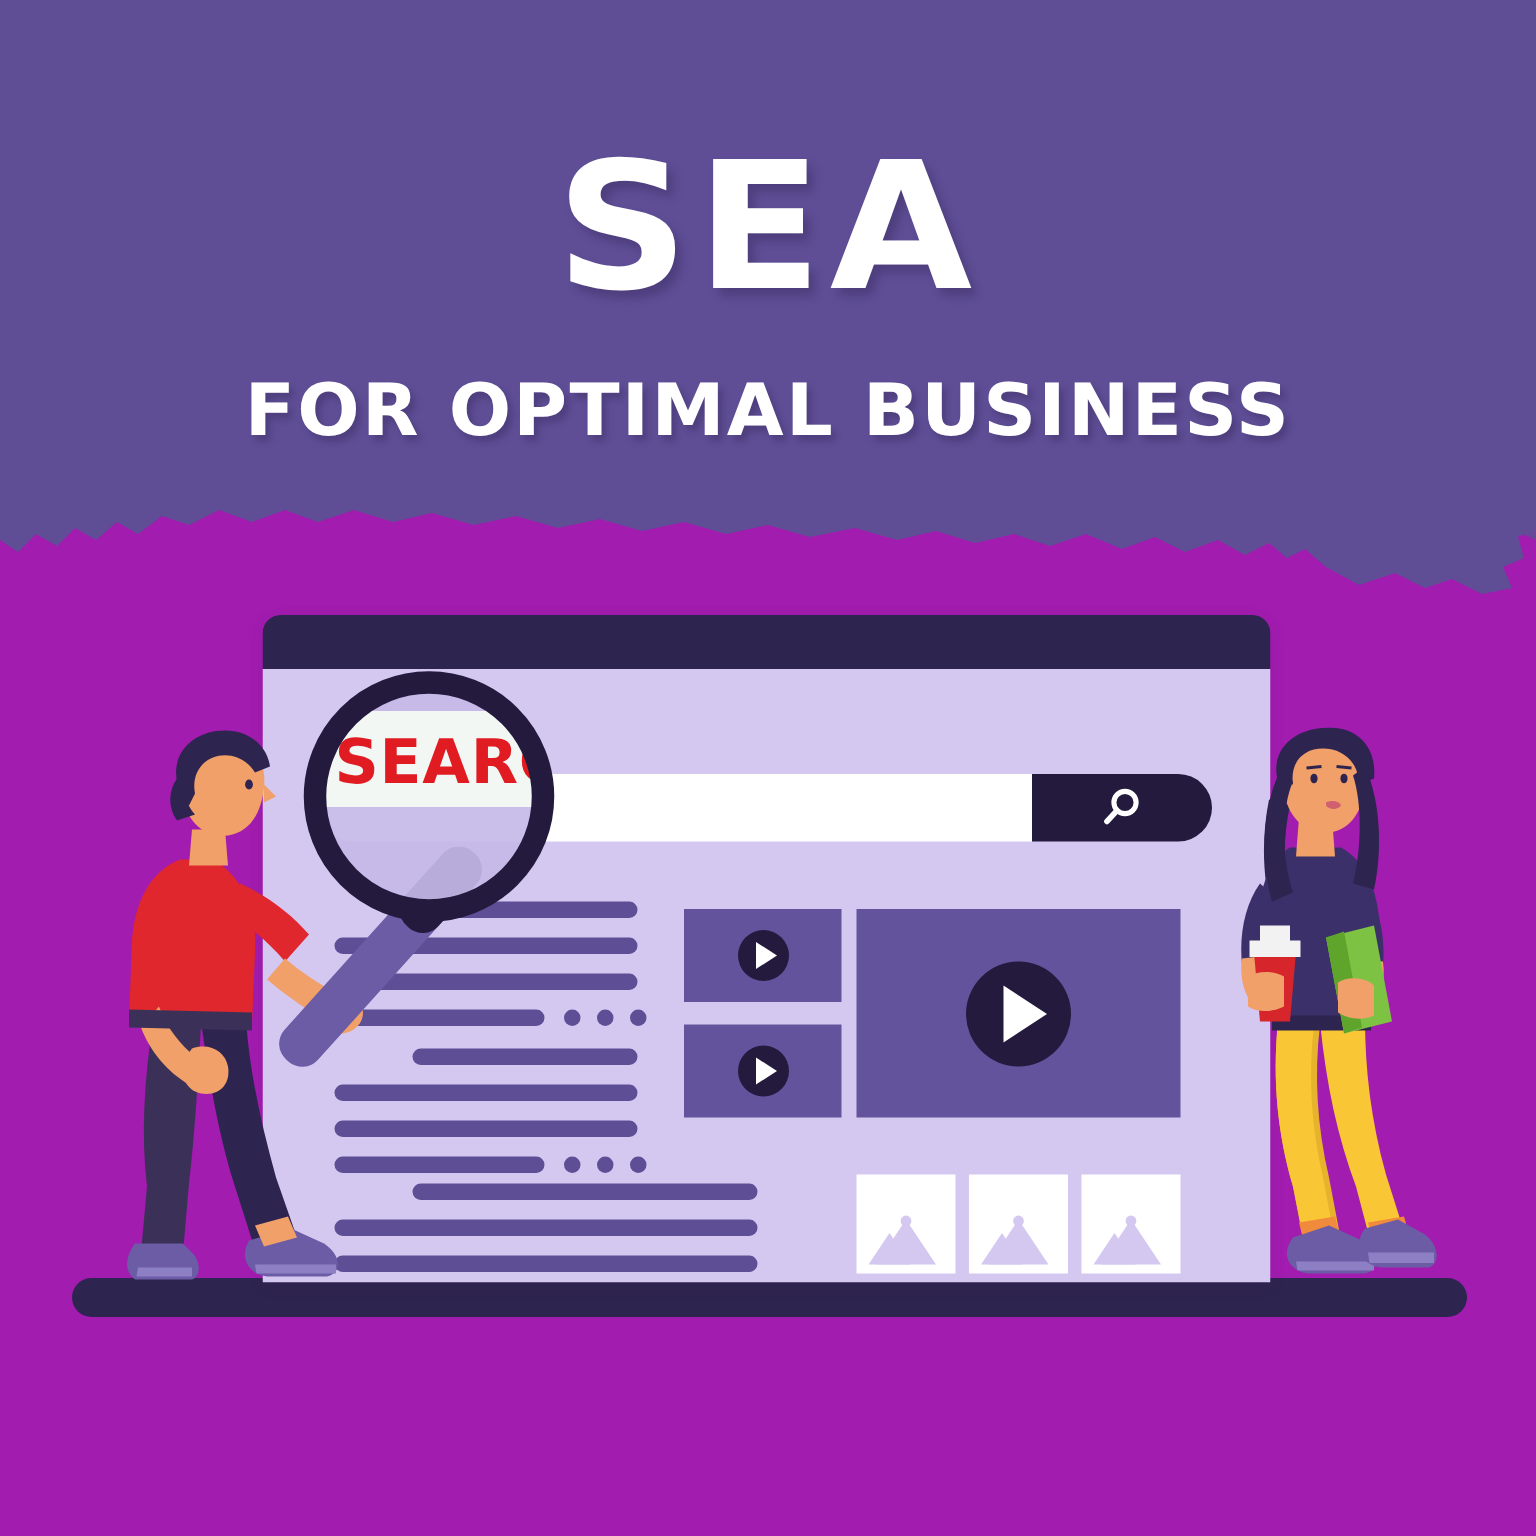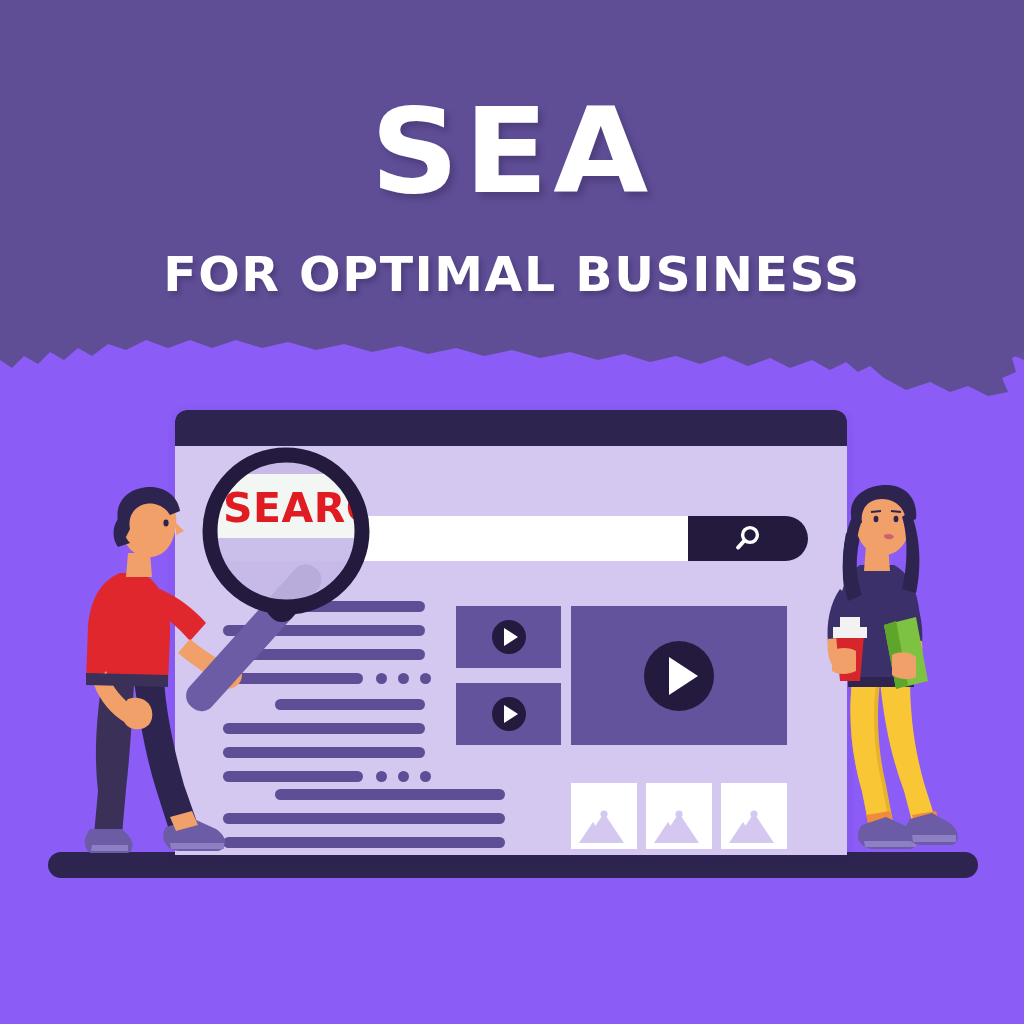--- a/index.html
+++ b/index.html
@@ -5,21 +5,21 @@
   * { box-sizing: border-box; margin: 0; padding: 0; }
   html, body {
     width: 1024px; height: 1024px;
     font-family: "Liberation Sans", sans-serif;
     background: #ffffff;
     overflow: hidden;
   }
   #stage {
     position: relative;
     width: 1024px; height: 1024px;
-    background: #8b5cf6;
+    background: #a21caf;
   }
 
   
   #backdrop-shape {
     position: absolute; left: 0; top: 0;
     width: 1024px; height: 430px;
   }
 
   
   #title-block {

